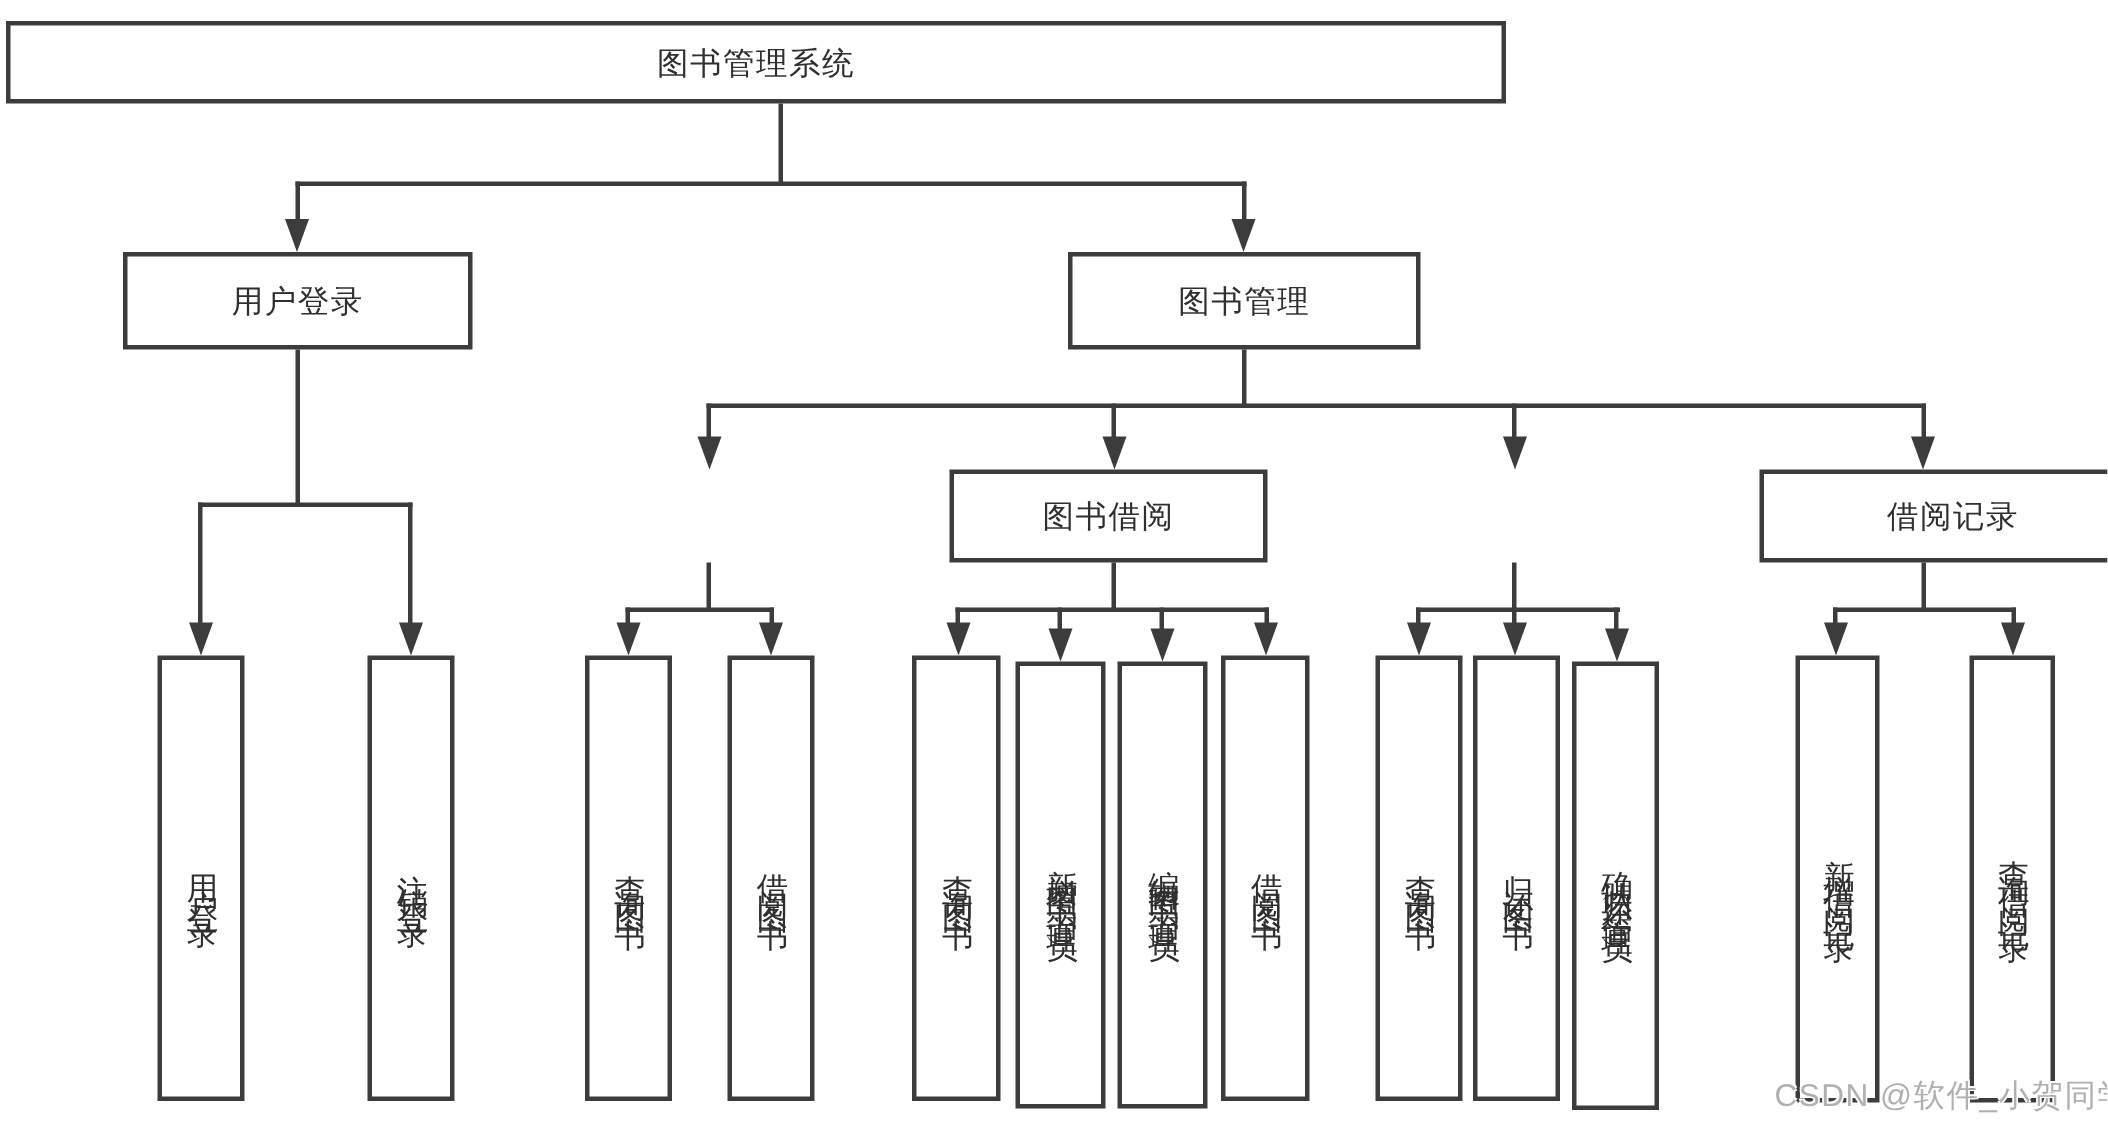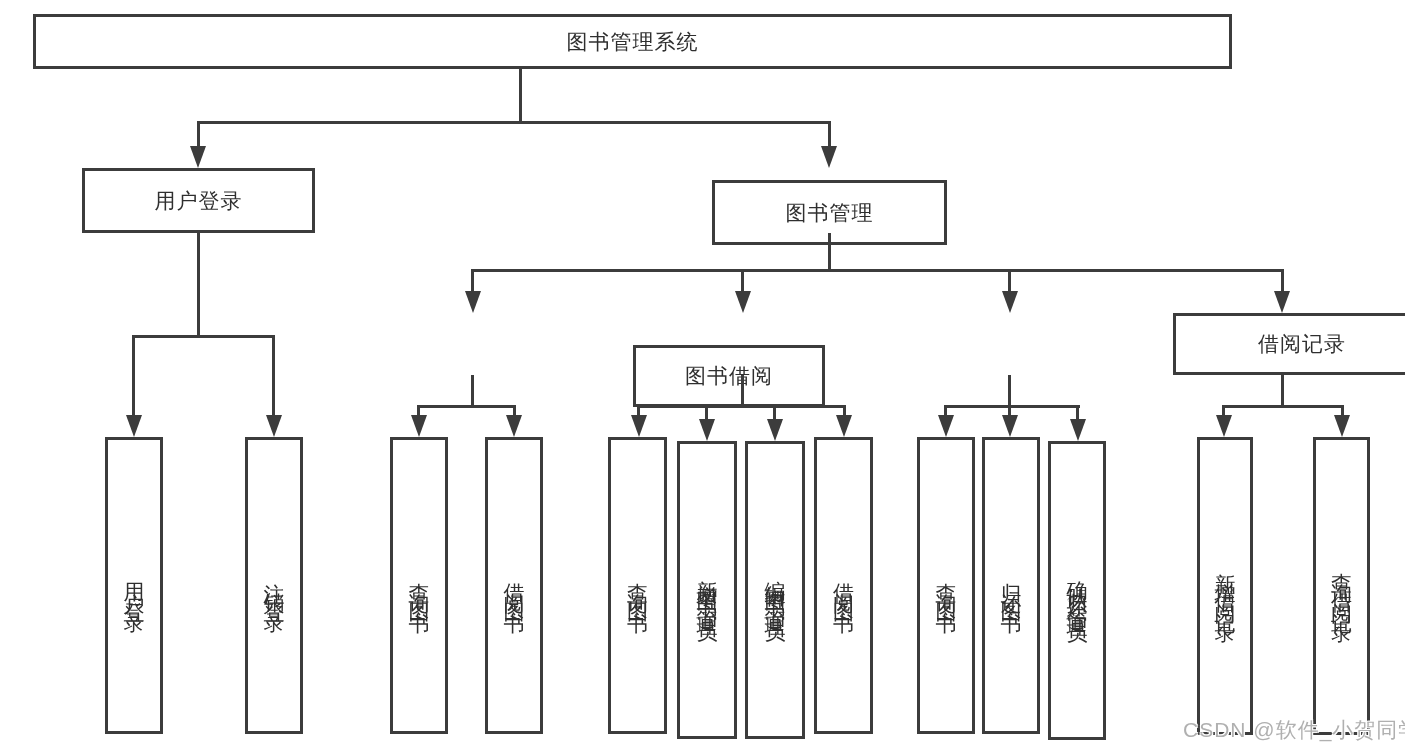--- a/index.html
+++ b/index.html
@@ -51,35 +51,35 @@
     text-shadow:1px 1px 0 #ffffff,-1px -1px 0 #ffffff,1px -1px 0 #ffffff,-1px 1px 0 #ffffff;
     white-space:nowrap;
     z-index:5;
   }
 </style>
 </head>
 <body>
 
 <div id="scene">
 
-  <div class="hbox" style="left:33px;top:14px;width:1199px;height:55px;">
+  <div class="hbox" style="left:4px;top:14px;width:1000px;height:55px;">
     <span>图书管理系统</span>
   </div>
 
   <div class="line" style="left:519px;top:69px;width:3px;height:54px;"></div>
   <div class="line" style="left:197px;top:121px;width:634px;height:3px;"></div>
   <div class="line" style="left:197px;top:121px;width:3px;height:29px;"></div>
   <div class="arrow" style="left:190px;top:146px;"></div>
   <div class="line" style="left:828px;top:121px;width:3px;height:29px;"></div>
   <div class="arrow" style="left:821px;top:146px;"></div>
 
   <div class="hbox" style="left:82px;top:168px;width:233px;height:65px;">
     <span>用户登录</span>
   </div>
-  <div class="hbox" style="left:712px;top:168px;width:235px;height:65px;margin-top:12px;">
+  <div class="hbox" style="left:712px;top:168px;width:235px;height:65px;">
     <span>图书管理</span>
   </div>
 
   <div class="line" style="left:197px;top:233px;width:3px;height:105px;"></div>
   <div class="line" style="left:132px;top:335px;width:143px;height:3px;"></div>
   <div class="line" style="left:132px;top:335px;width:3px;height:82px;"></div>
   <div class="arrow" style="left:126px;top:415px;"></div>
   <div class="line" style="left:272px;top:335px;width:3px;height:82px;"></div>
   <div class="arrow" style="left:266px;top:415px;"></div>
 
@@ -87,21 +87,21 @@
   <div class="line" style="left:471px;top:269px;width:813px;height:3px;"></div>
   <div class="line" style="left:471px;top:269px;width:3px;height:26px;"></div>
   <div class="arrow" style="left:465px;top:291px;"></div>
   <div class="line" style="left:741px;top:269px;width:3px;height:26px;"></div>
   <div class="arrow" style="left:735px;top:291px;"></div>
   <div class="line" style="left:1008px;top:269px;width:3px;height:26px;"></div>
   <div class="arrow" style="left:1002px;top:291px;"></div>
   <div class="line" style="left:1281px;top:269px;width:3px;height:26px;"></div>
   <div class="arrow" style="left:1274px;top:291px;"></div>
 
-  <div class="hbox" style="left:633px;top:313px;width:192px;height:62px;margin-top:32px;">
+  <div class="hbox" style="left:633px;top:313px;width:212px;height:62px;">
     <span>图书借阅</span>
   </div>
   <div class="hbox" style="left:1173px;top:313px;width:258px;height:62px;">
     <span>借阅记录</span>
   </div>
 
   <div class="line" style="left:471px;top:375px;width:3px;height:33px;"></div>
   <div class="line" style="left:417px;top:405px;width:99px;height:3px;"></div>
   <div class="line" style="left:417px;top:405px;width:3px;height:13px;"></div>
   <div class="arrow" style="left:411px;top:415px;"></div>

